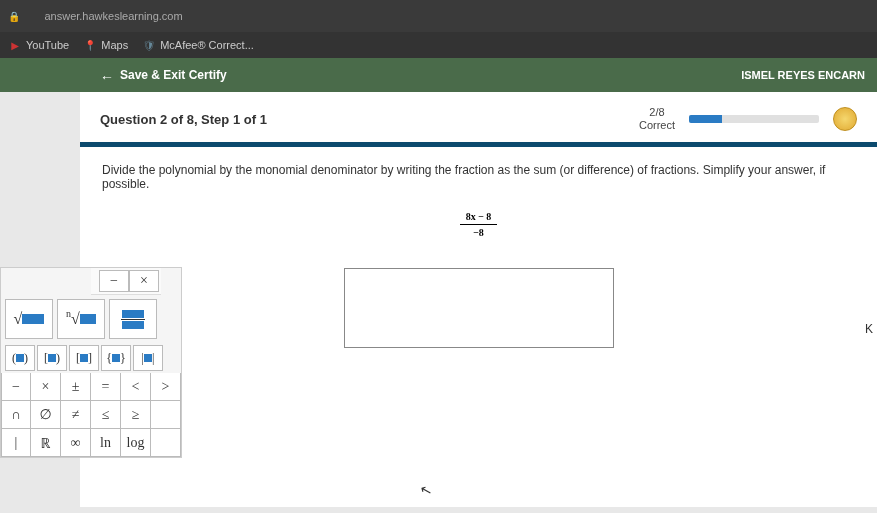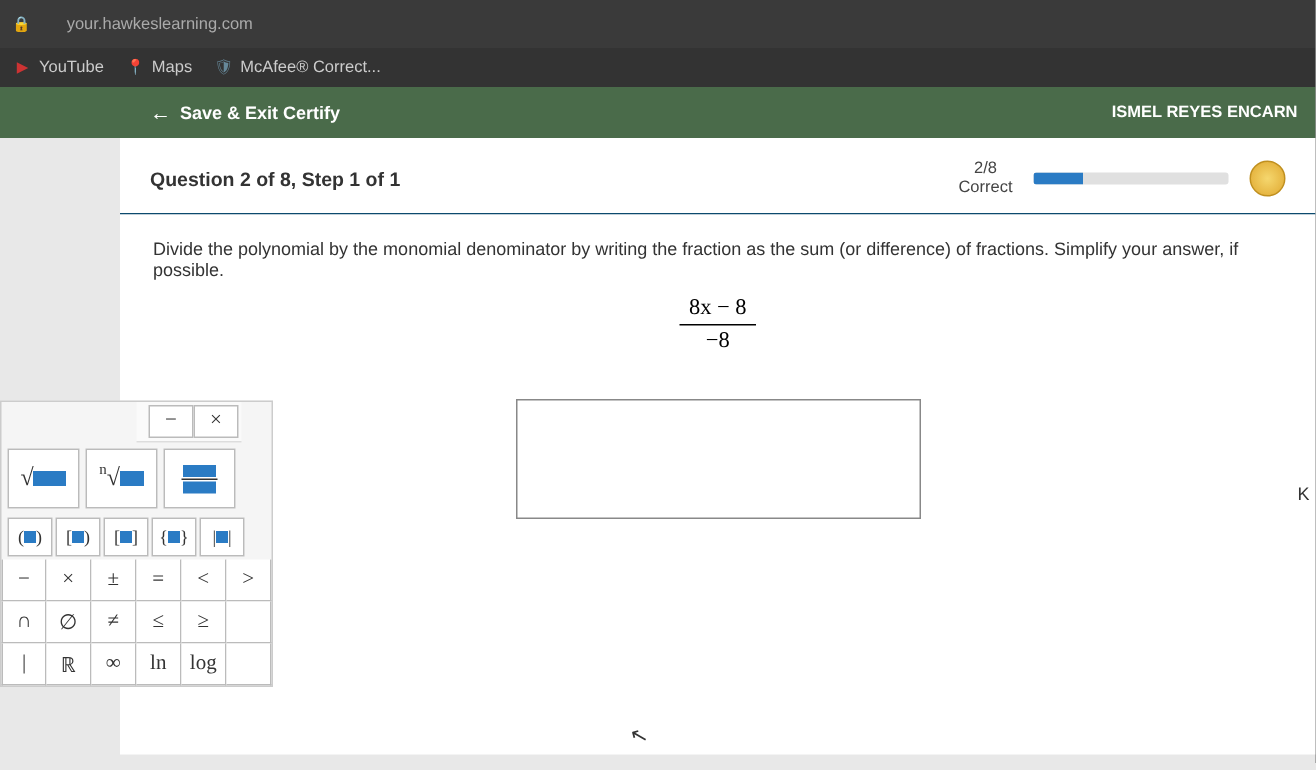--- a/index.html
+++ b/index.html
@@ -96,21 +96,21 @@
       position: relative;
     }
     
     .question-header {
       background: #fff;
       margin: 0 0 0 80px;
       padding: 14px 20px 10px 20px;
       display: flex;
       align-items: center;
       justify-content: space-between;
-      border-bottom: 1px solid #0c4a6e;
+      border-bottom: 5px solid #0c4a6e;
     }
     .question-title {
       font-size: 13px;
       font-weight: bold;
       color: #333;
     }
     .progress-group {
       display: flex;
       align-items: center;
       gap: 14px;
@@ -147,23 +147,24 @@
       padding: 16px 22px;
       height: 360px;
       position: relative;
     }
     .question-text {
       font-size: 12px;
       color: #333;
     }
     .fraction-display {
       text-align: center;
-      margin: 10px 0 30px 0;
+      margin: 20px 0 30px 0;
       font-family: 'Times New Roman', serif;
-      font-size: 15px;
+      font-size: 10px;
+      font-weight: bold;
     }
     .frac-num {
       display: inline-block;
       border-bottom: 1px solid #000;
       padding: 0 6px 2px 6px;
     }
     .frac-den {
       display: block;
       padding-top: 2px;
     }
@@ -293,21 +294,21 @@
       font-size: 14px;
       color: #333;
       transform: rotate(-15deg);
     }
   </style>
 </head>
 <body>
 
 <div class="browser-chrome">
   <span class="lock-icon">🔒</span>
-  <span class="url-bar">your.hawkeslearning.com</span>
+  <span class="url-bar">answer.hawkeslearning.com</span>
 </div>
 
 <div class="bookmarks-bar">
   <div class="bookmark">
     <span class="bookmark-icon yt-icon">▶</span>
     <span>YouTube</span>
   </div>
   <div class="bookmark">
     <span class="bookmark-icon maps-icon">📍</span>
     <span>Maps</span>

